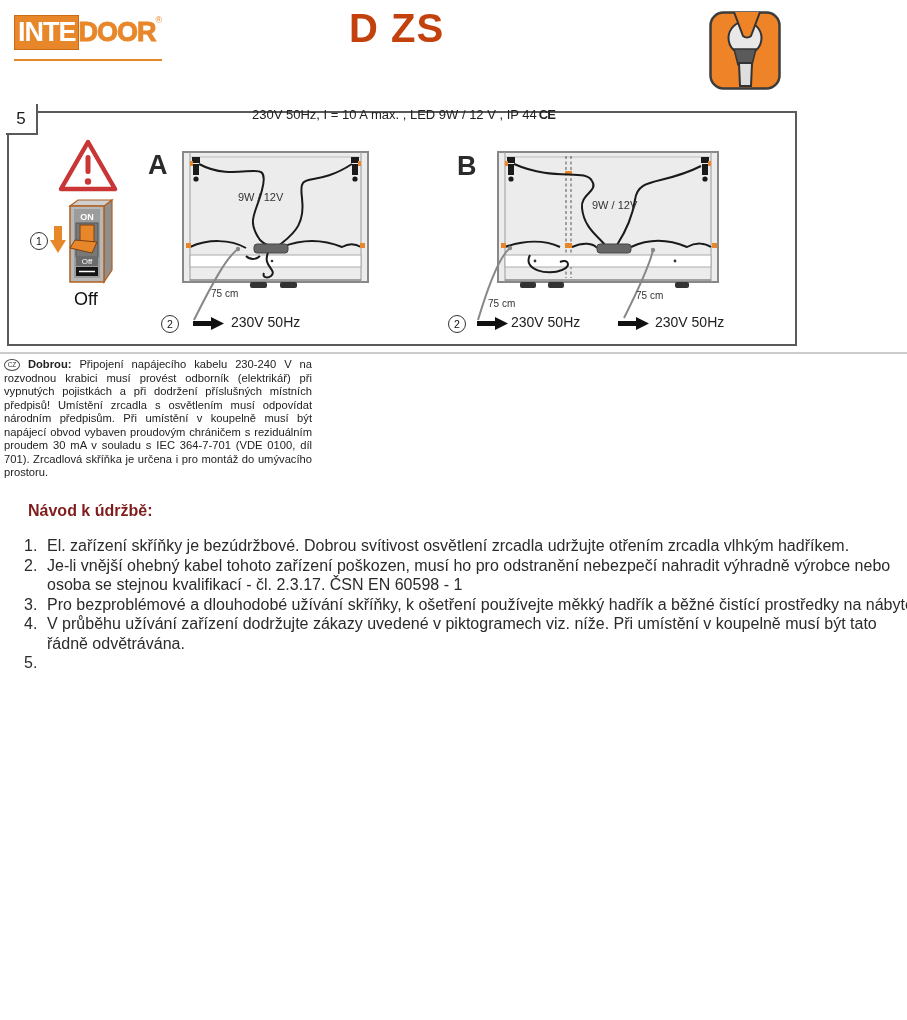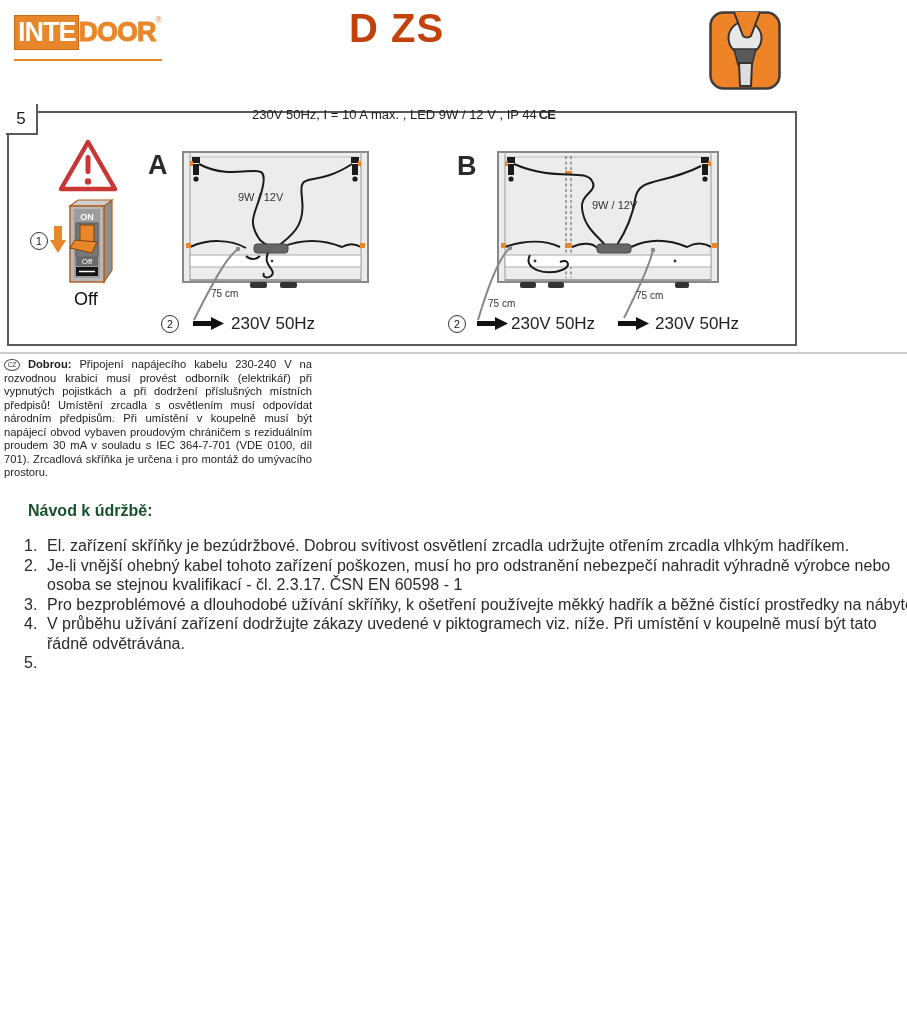--- a/index.html
+++ b/index.html
@@ -22,32 +22,32 @@
             border-right:2px solid #5a5a5a;border-bottom:2px solid #5a5a5a;
             font-size:17px;display:flex;align-items:center;justify-content:center;}
   .spec-line{left:252px;top:107px;font-size:13px;color:#222;white-space:nowrap;}
   .ce{font-weight:bold;letter-spacing:-1px;margin-left:2px;}
 
   .circle-num{width:16px;height:16px;border:1.3px solid #333;border-radius:50%;font-size:10.5px;
               display:flex;align-items:center;justify-content:center;background:#fff;color:#111;}
   .variant-label{font-size:27px;font-weight:bold;color:#2b2b2b;}
   .power-label{font-size:11px;color:#333;white-space:nowrap;}
   .cable-len{font-size:10px;color:#333;white-space:nowrap;}
-  .supply{font-size:17px;color:#222;white-space:nowrap;}
+  .supply{font-size:14px;color:#222;white-space:nowrap;}
   .off-caption{font-size:18px;color:#111;}
 
   .separator{left:0;top:352px;width:907px;height:2px;background:#ccc;}
 
   
   .pozor{left:4px;top:358px;width:308px;font-size:11.2px;line-height:13.5px;text-align:justify;color:#222;}
   .cz-badge{display:inline-block;width:14px;height:10px;border:1px solid #444;border-radius:50%;
             font-size:6.5px;line-height:10px;text-align:center;color:#333;vertical-align:1px;}
 
   
-  .maint-heading{left:28px;top:502px;font-size:16px;font-weight:bold;color:#14532d;}
+  .maint-heading{left:28px;top:502px;font-size:16px;font-weight:bold;color:#7f1d1d;}
   .maint-list{left:24px;top:536px;width:882px;font-size:16px;line-height:19.5px;color:#2b2b2b;}
   .maint-item{position:relative;padding-left:23px;margin:0;}
   .maint-item .num{position:absolute;left:0;top:0;}
   .nowrap{white-space:nowrap;}
 
   
   .picto{width:83px;height:97px;background:#0d0d0d;border-radius:13px;}
 </style>
 </head>
 <body>

